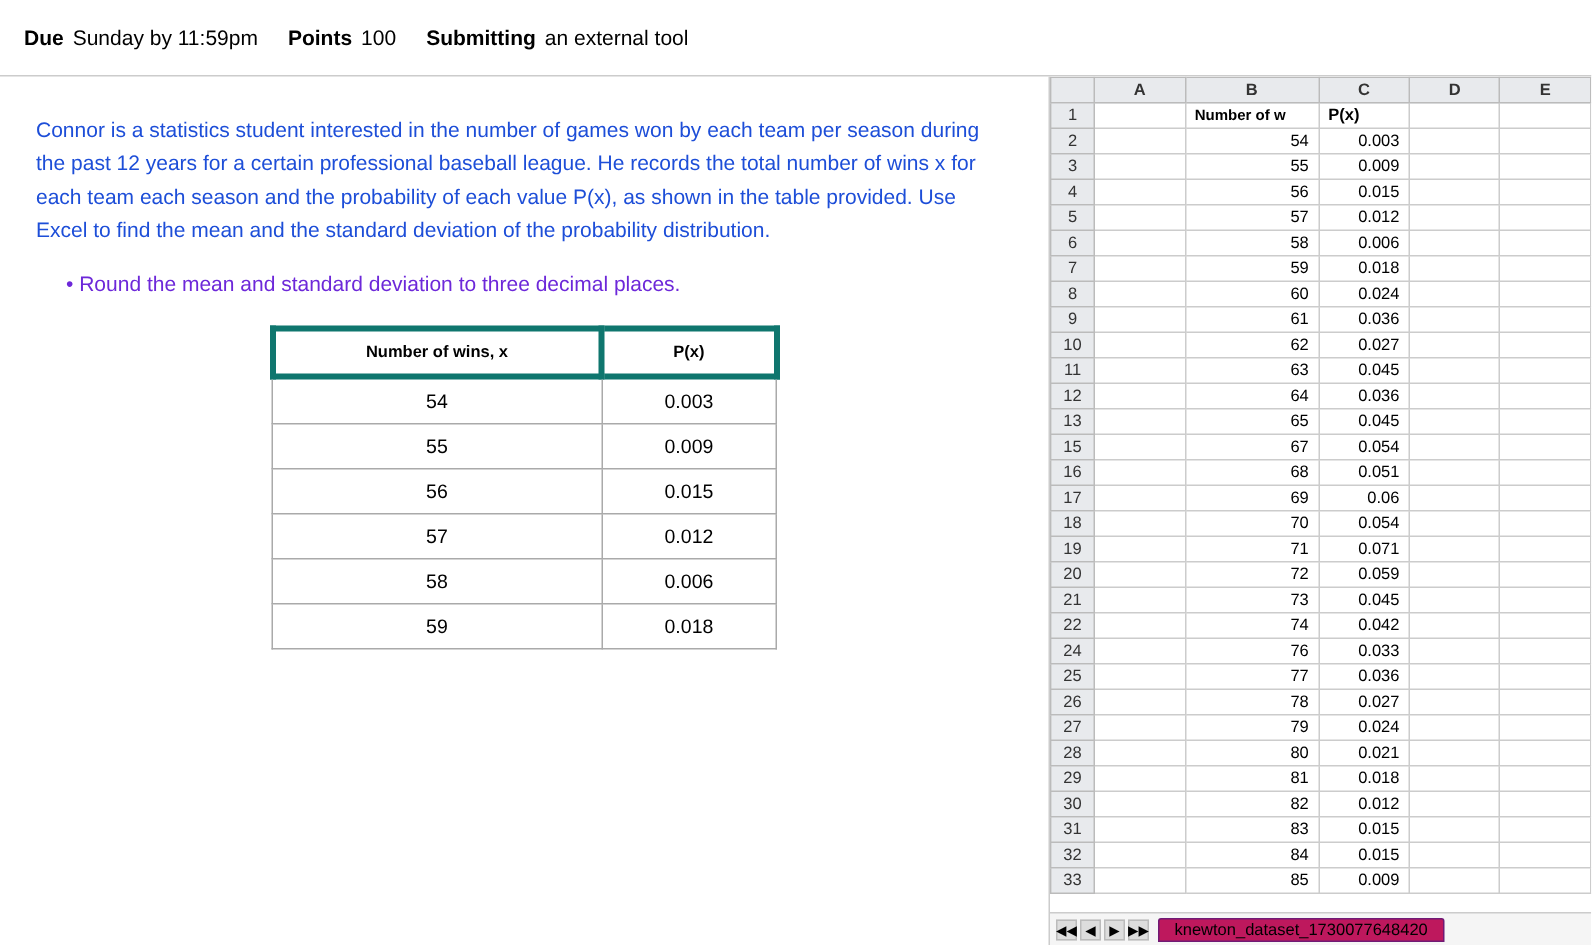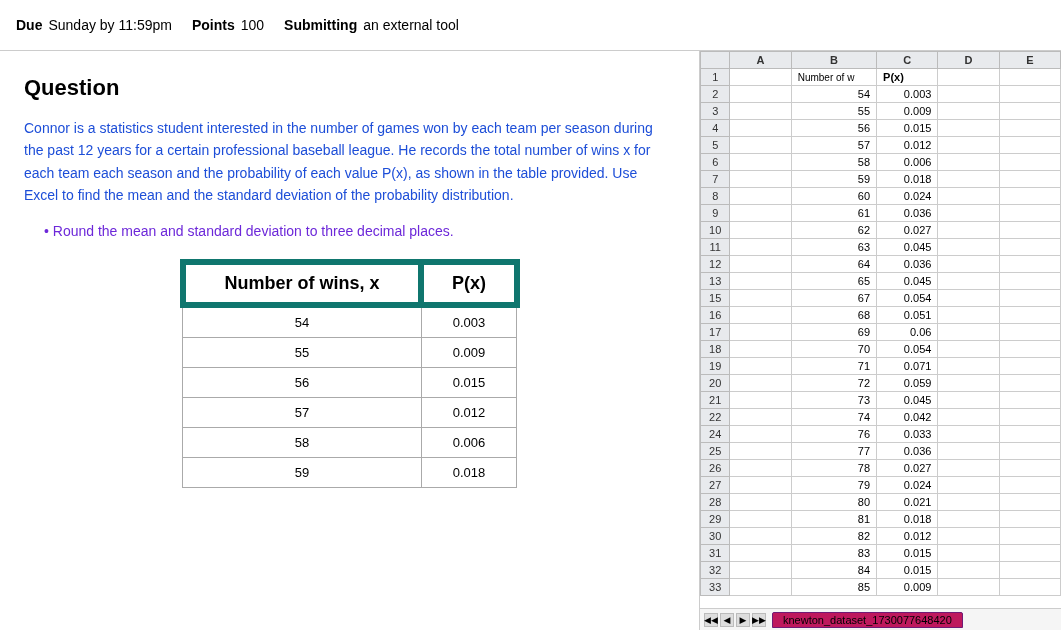--- a/index.html
+++ b/index.html
@@ -71,25 +71,25 @@
       content: "• ";
     }
 
     
     .data-table {
       border-collapse: collapse;
       margin: 0 auto;
       width: 340px;
     }
     .data-table th {
-      border: 6px solid #0f766e;
+      border: 4px solid #0f766e;
       padding: 8px 20px;
       text-align: center;
       font-weight: bold;
-      font-size: 18px;
+      font-size: 11px;
       background: #fff;
     }
     .data-table td {
       border: 1px solid #aaa;
       padding: 7px 20px;
       text-align: center;
       font-size: 13px;
       background: #fff;
     }
 
@@ -202,21 +202,20 @@
   </div>
   <div class="top-bar-item">
     <span class="top-bar-label">Submitting</span>
     <span>an external tool</span>
   </div>
 </div>
 
 <div class="main-area">
 
   <div class="left-panel">
-    <div class="question-title">Question</div>
     <div class="question-text">Connor is a statistics student interested in the number of games won by each team per season during  the past 12 years for a certain professional baseball league. He records the total number of wins x for each team each season and the probability of each value P(x), as shown in the table provided. Use Excel to find the mean and the standard deviation of the probability distribution.</div>
     <div class="bullet-point">Round the mean and standard deviation to three decimal places.</div>
 
     <table class="data-table">
       <thead>
         <tr>
           <th>Number of wins, x</th>
           <th>P(x)</th>
         </tr>
       </thead>
@@ -263,21 +262,21 @@
             <th class="col-header col-b">B</th>
             <th class="col-header col-c">C</th>
             <th class="col-header col-d">D</th>
             <th class="col-header col-e">E</th>
           </tr>
         </thead>
         <tbody id="spreadsheet-body">
         <tr>
   <td class="row-num">1</td>
   <td class="col-a"></td>
-  <td class="col-b" style="font-weight:normal;font-size:10px;">Number of w</td>
+  <td class="col-b" style="font-weight:bold;font-size:10px;">Number of w</td>
   <td class="col-c" style="font-weight:bold;">P(x)</td>
   <td class="col-d"></td>
   <td class="col-e"></td>
 </tr>
             <tr>
     <td class="row-num">2</td>
     <td class="col-a"></td>
     <td class="col-b numeric">54</td>
     <td class="col-c numeric">0.003</td>
     <td class="col-d"></td>

